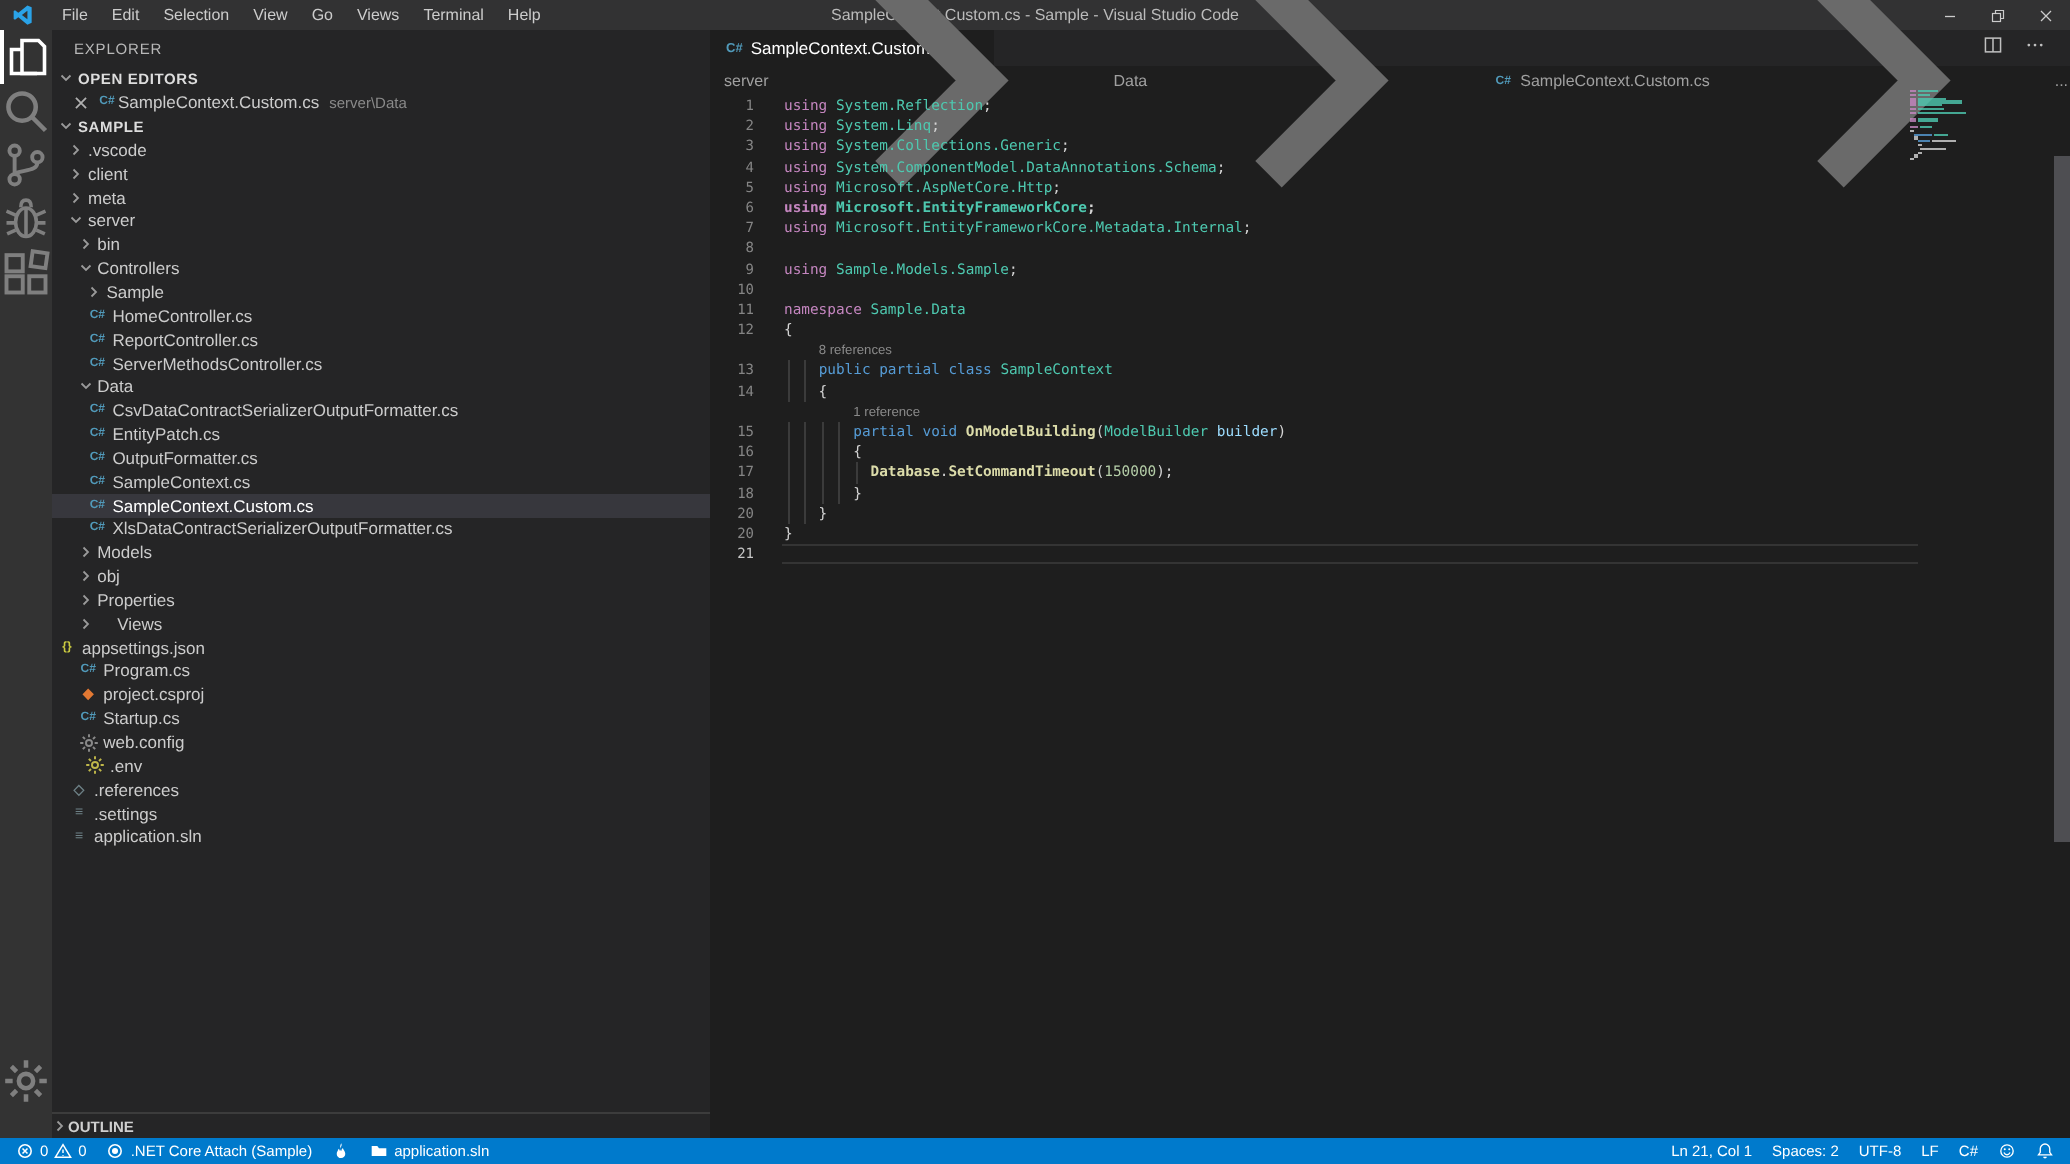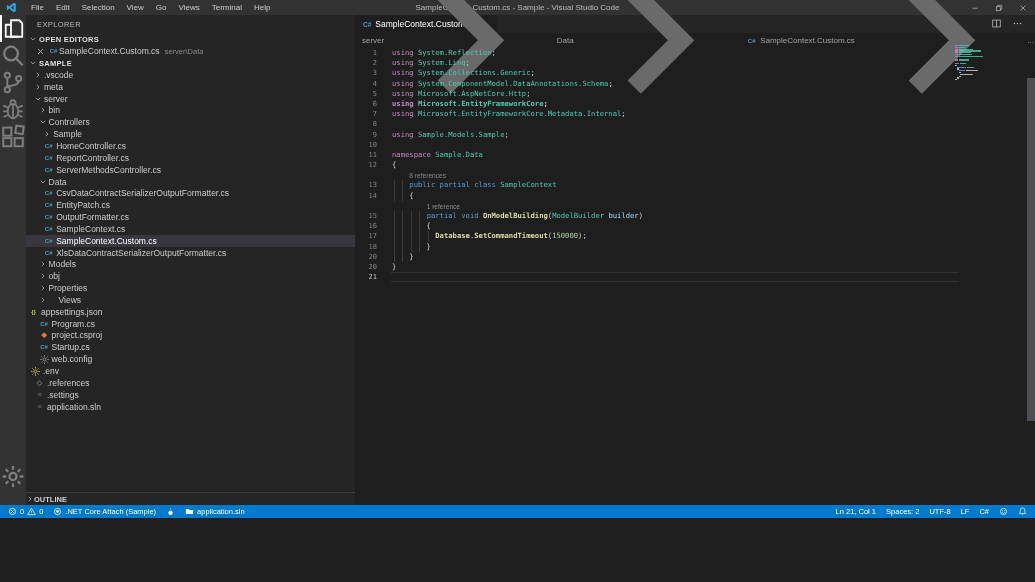--- a/index.html
+++ b/index.html
@@ -1,18 +1,18 @@
 <!DOCTYPE html>
 <html><head>
 <meta charset="utf-8">
 <style>
   * { margin:0; padding:0; box-sizing:border-box; }
   html,body { background:#1e1e1e; }
   body { font-family:"Liberation Sans", sans-serif; }
-  .window { position:relative; width:1035px; height:518px; overflow:hidden; background:#1e1e1e; }
+  .window { position:relative; width:1035px; height:582px; overflow:hidden; background:#1e1e1e; }
 
   
   .titlebar { position:absolute; top:0; left:0; right:0; height:15px; background:#323233; display:flex; align-items:center; color:#cccccc; font-size:8px; }
   .tb-logo { width:11px; height:11px; margin-left:6px; flex:0 0 auto; }
   .menubar { display:flex; margin-left:8px; z-index:2; }
   .menu-item { padding:0 6px; line-height:15px; cursor:default; }
   .win-title { position:absolute; left:0; right:0; text-align:center; font-size:8px; color:#bbbbbb; pointer-events:none; }
   .win-controls { margin-left:auto; display:flex; z-index:2; }
   .win-btn { width:24px; height:15px; display:flex; align-items:center; justify-content:center; color:#cccccc; }
   .win-btn svg { width:8px; height:8px; }
@@ -208,20 +208,28 @@
               </svg>
             </span>
             <span style="margin-left: 2px;">.vscode</span>
           </div>
           <div class="tree-row" style="padding-left: 8px;">
             <span class="chev">
               <svg viewBox="0 0 16 16" fill="none" stroke="currentColor" stroke-width="1.8" style="width:100%;height:100%">
                 <path d="M5.5 3.5L10 8l-4.5 4.5"></path>
               </svg>
             </span>
+            <span style="margin-left: 2px;">client</span>
+          </div>
+          <div class="tree-row" style="padding-left: 8px;">
+            <span class="chev">
+              <svg viewBox="0 0 16 16" fill="none" stroke="currentColor" stroke-width="1.8" style="width:100%;height:100%">
+                <path d="M5.5 3.5L10 8l-4.5 4.5"></path>
+              </svg>
+            </span>
             <span style="margin-left: 2px;">meta</span>
           </div>
           <div class="tree-row" style="padding-left: 8px;">
             <span class="chev exp">
               <svg viewBox="0 0 16 16" fill="none" stroke="currentColor" stroke-width="1.8" style="width:100%;height:100%">
                 <path d="M5.5 3.5L10 8l-4.5 4.5"></path>
               </svg>
             </span>
             <span style="margin-left: 2px;">server</span>
           </div>
@@ -343,21 +351,21 @@
           </div>
           <div class="tree-row" style="padding-left: 12.6px;">
             <span class="fic" style="color: rgb(138, 138, 138);">
               <svg viewBox="0 0 16 16" fill="none" stroke="currentColor" stroke-width="1.4" style="width:100%;height:100%">
                 <circle cx="8" cy="8" r="2.2"></circle>
                 <path d="M8 1.6v2.3M8 12.1v2.3M1.6 8h2.3M12.1 8h2.3M3.5 3.5l1.6 1.6M10.9 10.9l1.6 1.6M12.5 3.5l-1.6 1.6M5.1 10.9l-1.6 1.6"></path>
               </svg>
             </span>
             <span style="margin-left: 2px;">web.config</span>
           </div>
-          <div class="tree-row" style="padding-left: 4px;">
+          <div class="tree-row" style="padding-left: 16px;">
             <span class="fic" style="color: rgb(192, 184, 74);">
               <svg viewBox="0 0 16 16" fill="none" stroke="currentColor" stroke-width="1.4" style="width:100%;height:100%">
                 <circle cx="8" cy="8" r="2.2"></circle>
                 <path d="M8 1.6v2.3M8 12.1v2.3M1.6 8h2.3M12.1 8h2.3M3.5 3.5l1.6 1.6M10.9 10.9l1.6 1.6M12.5 3.5l-1.6 1.6M5.1 10.9l-1.6 1.6"></path>
               </svg>
             </span>
             <span style="margin-left: 2px;">.env</span>
           </div>
           <div class="tree-row" style="padding-left: 8px;">
             <span class="fic" style="color: rgb(109, 128, 134); font-size: 7px;">◇</span>

